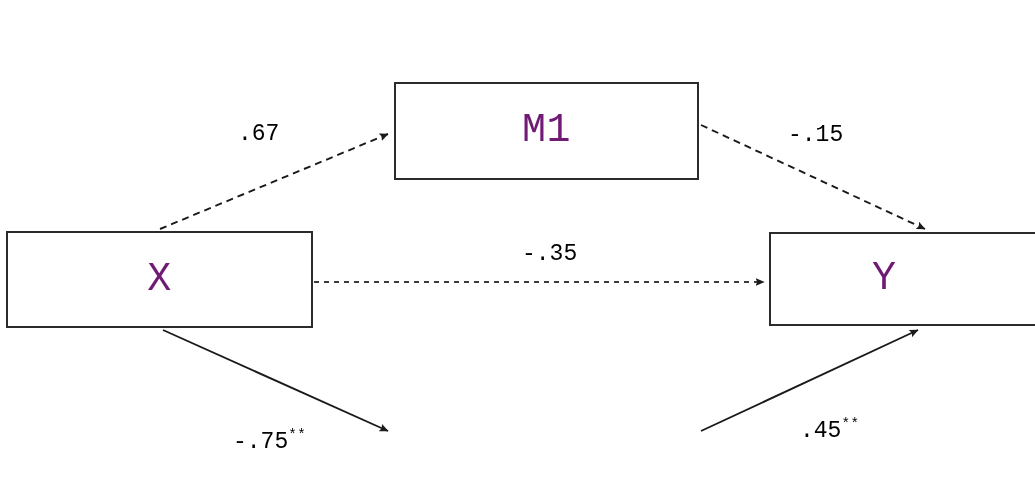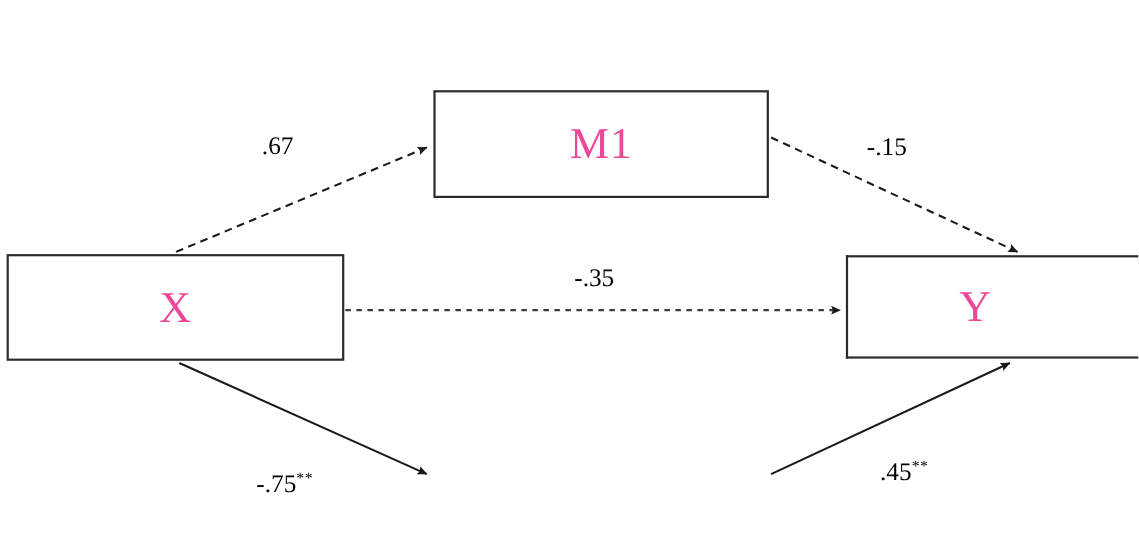--- a/index.html
+++ b/index.html
@@ -29,45 +29,45 @@
     position: absolute;
     box-sizing: border-box;
     background: #ffffff;
     border: 2px solid #2b2b2b;
     display: flex;
     align-items: center;
     justify-content: center;
     z-index: 3;
   }
   .node-label {
-    font-family: Liberation Serif, serif;
+    font-family: Liberation Mono, monospace;
     font-size: 40px;
     font-weight: 400;
-    color: #ec4899;
+    color: #701a75;
     letter-spacing: 0.5px;
     line-height: 1;
     user-select: none;
   }
   
   #node-x { left: 6px; top: 231px; width: 307px; height: 97px; }
   
   #node-m1 { left: 394px; top: 82px; width: 305px; height: 98px; }
   
   #node-m2 { left: 394px; top: 385px; width: 305px; height: 96px; }
   
   #node-y {
     left: 769px; top: 232px; width: 300px; height: 94px;
     border-right: none;
     justify-content: flex-start;
     padding-left: 101px;
   }
 
   .edge-label {
     position: absolute;
-    font-family: Liberation Serif, serif;
+    font-family: Liberation Mono, monospace;
     font-size: 23px;
     color: #000000;
     white-space: nowrap;
     z-index: 4;
     line-height: 1;
     user-select: none;
   }
   .edge-label sup {
     font-size: 0.62em;
     vertical-align: super;

